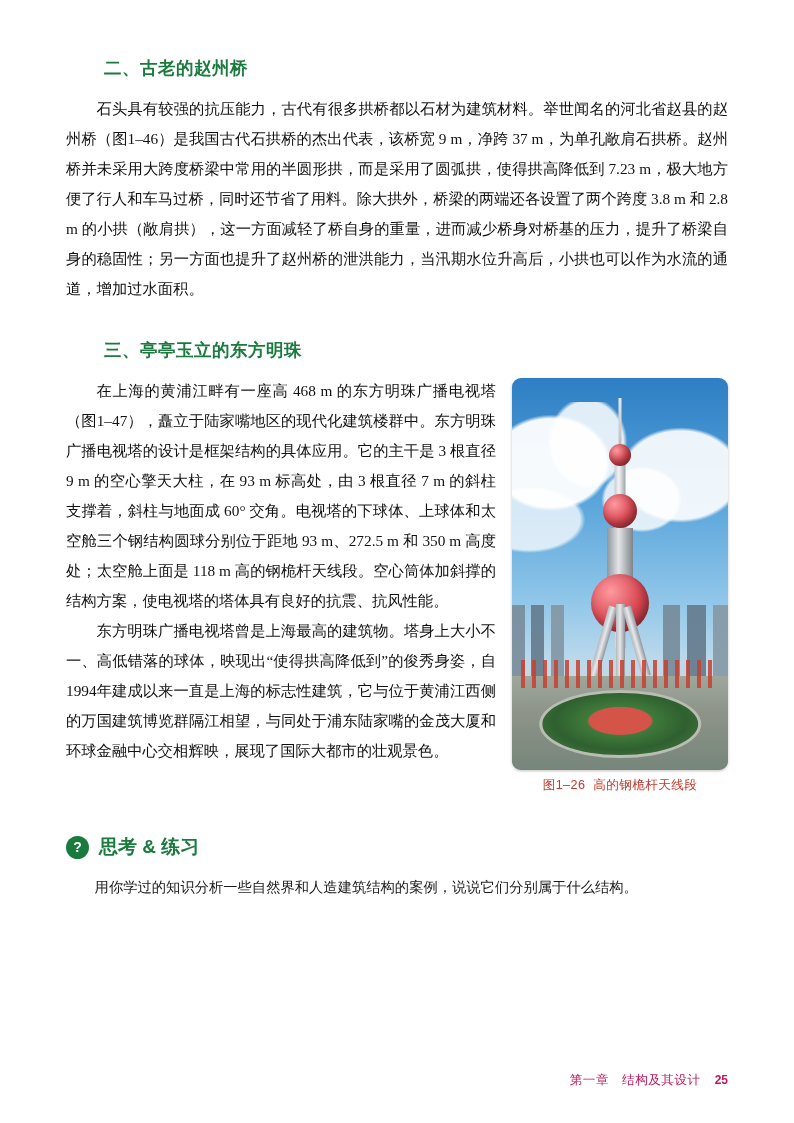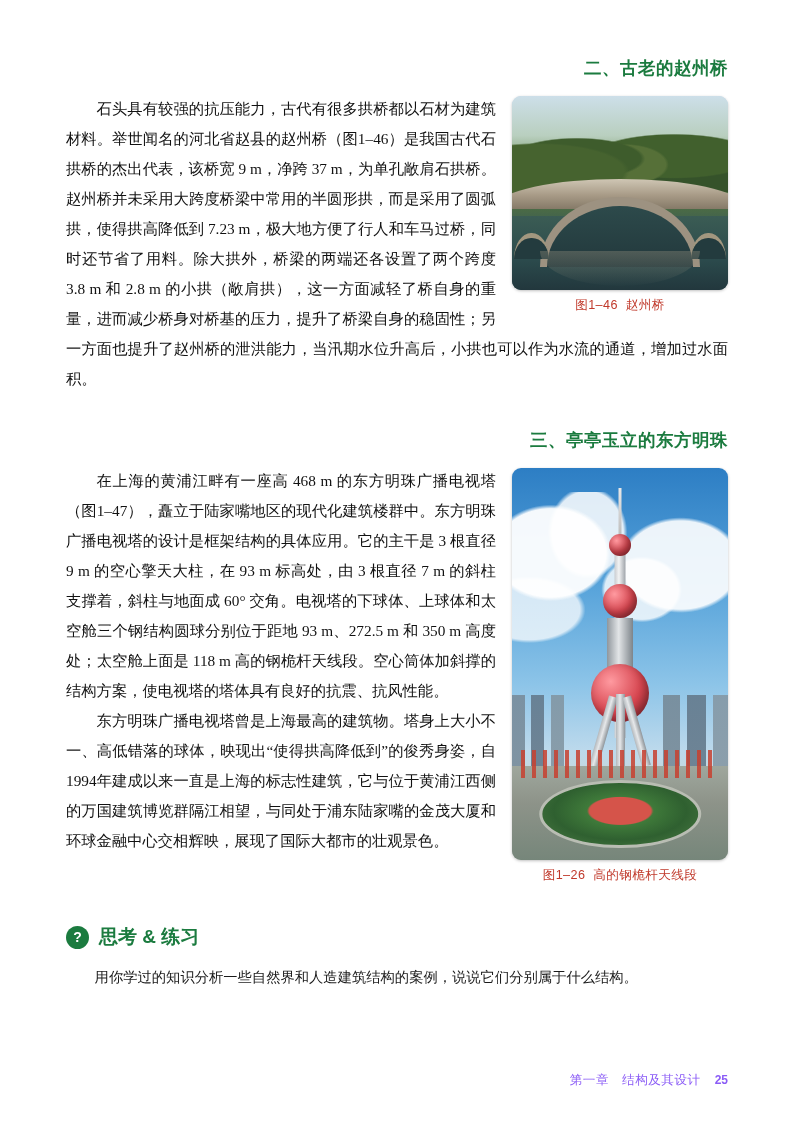--- a/index.html
+++ b/index.html
@@ -24,21 +24,20 @@
   }
 
   
   .section-heading {
     color: #1b7b3f;
     font-family: Liberation Mono, monospace;
     font-weight: bold;
     font-size: 17.5px;
     letter-spacing: 0.5px;
     margin: 0 0 14px 38px;
-    text-align: right;
   }
   .section-heading.second {
     margin-top: 34px;
   }
 
   
   .body-text {
     font-size: 15.3px;
     line-height: 30px;
     text-align: justify;
@@ -246,50 +245,35 @@
   
   .footer {
     position: absolute;
     right: 66px;
     bottom: 34px;
     display: flex;
     align-items: baseline;
     gap: 14px;
     font-family: "Liberation Sans", "DejaVu Sans", sans-serif;
     font-size: 12.6px;
-    color: #8b5cf6;
+    color: #be185d;
     justify-content: center;
   }
   .footer .chapter { letter-spacing: 0.5px; }
   .footer .pageno { font-size: 12px; font-weight: bold; }
   .clearfix::after { content: ""; display: block; clear: both; }
 </style>
 </head>
 <body>
 
 <div class="page">
 
   <h2 class="section-heading">二、古老的赵州桥</h2>
 
   <div class="clearfix">
-    <figure class="fig-right">
-      <div class="photo bridge-photo">
-        <div class="bridge-sky"></div>
-        <div class="bridge-trees"></div>
-        <div class="bridge-water"></div>
-        <div class="bridge-deck"></div>
-        <div class="bridge-arch"></div>
-        <div class="bridge-small-arch left"></div>
-        <div class="bridge-small-arch right"></div>
-        <div class="bridge-reflect"></div>
-      </div>
-      <figcaption class="fig-caption">
-        <span class="cap-num">图1–46</span><span>赵州桥</span>
-      </figcaption>
-    </figure>
 
     <p class="body-text indent">石头具有较强的抗压能力，古代有很多拱桥都以石材为建筑材料。举世闻名的河北省赵县的赵州桥（图1–46）是我国古代石拱桥的杰出代表，该桥宽 9 m，净跨 37 m，为单孔敞肩石拱桥。赵州桥并未采用大跨度桥梁中常用的半圆形拱，而是采用了圆弧拱，使得拱高降低到 7.23 m，极大地方便了行人和车马过桥，同时还节省了用料。除大拱外，桥梁的两端还各设置了两个跨度 3.8 m 和 2.8 m 的小拱（敞肩拱），这一方面减轻了桥自身的重量，进而减少桥身对桥基的压力，提升了桥梁自身的稳固性；另一方面也提升了赵州桥的泄洪能力，当汛期水位升高后，小拱也可以作为水流的通道，增加过水面积。</p>
   </div>
 
   <h2 class="section-heading second">三、亭亭玉立的东方明珠</h2>
 
   <div class="clearfix">
     <figure class="fig-right">
       <div class="photo tower-photo">
         <div class="clouds"></div>

